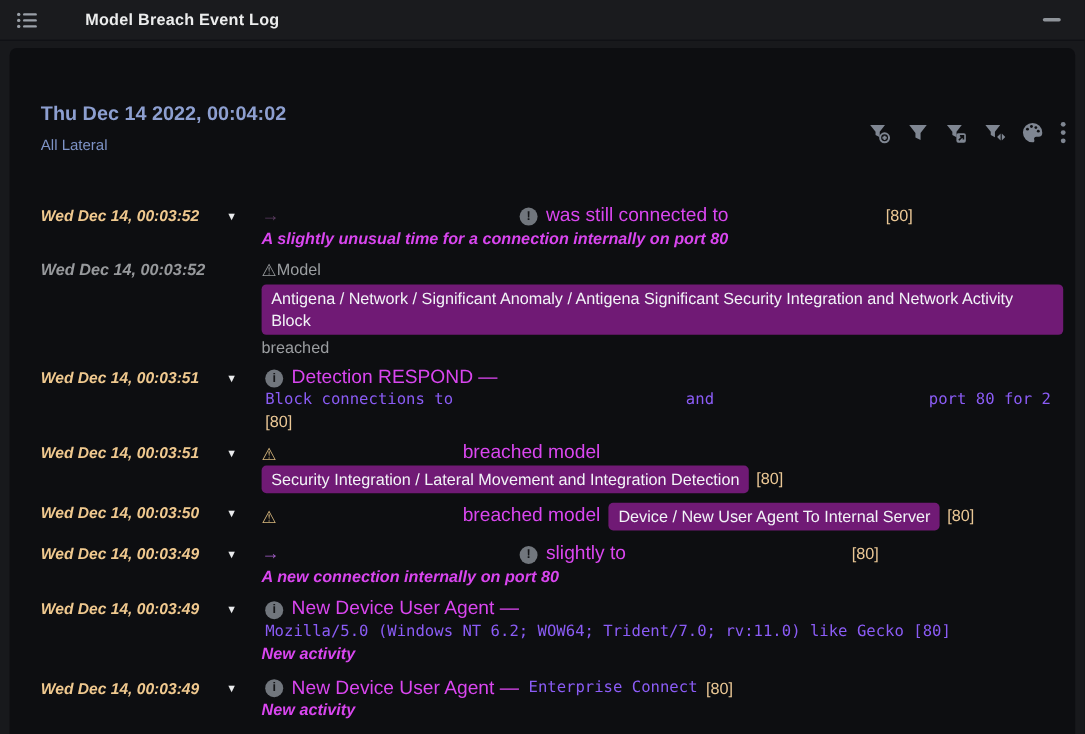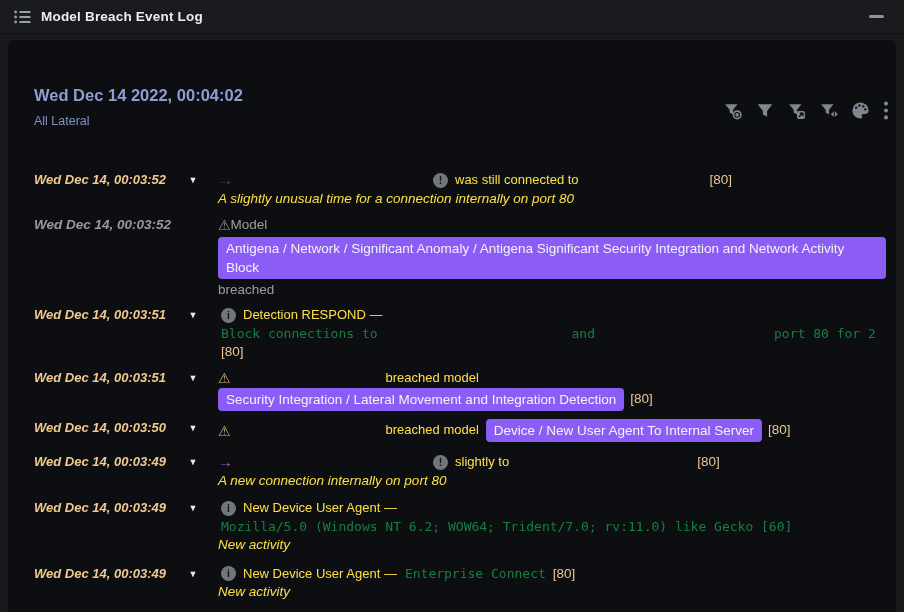--- a/index.html
+++ b/index.html
@@ -6,21 +6,21 @@
   body{
     width:904px;height:612px;overflow:hidden;position:relative;
     background:#18191c;
     font-family:"Liberation Sans", sans-serif;
     -webkit-font-smoothing:antialiased;
   }
   
   .titlebar{
     position:absolute;top:0;left:0;width:904px;height:33px;
     background:#1a1b1e;border-bottom:1px solid #101114;
-    display:flex;align-items:center;
+    display:flex;align-items:center;gap:30px;
   }
   .titlebar .list-ic{margin-left:14px;color:#9aa0a8;display:flex;align-items:center;}
   .titlebar .ttl{margin-left:10px;color:#eceded;font-size:13.5px;font-weight:bold;letter-spacing:.2px;}
   .titlebar .min{
     position:absolute;right:20px;top:15px;width:15px;height:3px;border-radius:2px;
     background:#8f949a;cursor:pointer;
   }
   
   .panel{
     position:absolute;left:8px;top:40px;width:888px;height:586px;
@@ -37,38 +37,38 @@
   .tb-ic svg{display:block;}
   
   .rows{position:absolute;left:0;top:120px;width:888px;padding-right:10px;box-sizing:border-box;}
   .row{display:flex;align-items:flex-start;}
   .ts{flex:none;width:151px;margin-left:26px;font-size:13px;font-weight:bold;color:#f0c98f;line-height:18px;font-style:italic;}
   .ts.grey{color:#97999c;}
   .caretcol{flex:none;width:16px;margin-right:17px;text-align:center;line-height:18px;}
   .caret{font-size:9px;color:#e9eaec;cursor:pointer;display:inline-block;vertical-align:2px;}
   .content{flex:1;min-width:0;}
   .line{display:flex;align-items:center;min-height:18px;line-height:18.5px;}
-  .tan{color:#fde047;font-size:13px;}
+  .tan{color:#d946ef;font-size:16px;}
   .grey{color:#9b9ea1;font-size:13.5px;}
-  .mono{font-family:"DejaVu Sans Mono", monospace;font-size:13px;color:#15803d;padding-left:3px;}
-  .note{color:#fde047;font-size:13.5px;font-style:italic;font-weight:400;}
+  .mono{font-family:"DejaVu Sans Mono", monospace;font-size:13px;color:#8b5cf6;padding-left:3px;}
+  .note{color:#d946ef;font-size:13.5px;font-style:italic;font-weight:700;}
   .port{color:#eac795;font-size:13.5px;}
   .sp{flex:none;height:1px;}
   .arrow{font-size:15px;font-weight:bold;line-height:18px;}
   .arrow.dim{color:#5c3d63;}
   .arrow.bright{color:#a45fc9;}
   .circ{
     flex:none;width:15px;height:15px;border-radius:50%;background:#71767d;
     color:#141518;font-size:10.5px;font-weight:bold;text-align:center;line-height:15px;
     margin-right:7px;
   }
   .warn{font-size:14px;line-height:18px;color:#d9b87e;}
   .warn.grey{color:#9a9da0;font-size:14px;}
   .pill{
-    display:inline-block;background:#8b5cf6;color:#f2f4f7;font-size:13.5px;
+    display:inline-block;background:#701a75;color:#f2f4f7;font-size:13.5px;
     line-height:19px;padding:2px 8px;border-radius:4px;cursor:pointer;
   }
   .pill.wide{max-width:660px;}
 </style>
 </head>
 <body>
 
 <div class="titlebar">
   <span class="list-ic">
     <svg width="17" height="14" viewBox="0 0 17 14" fill="currentColor">
@@ -80,21 +80,21 @@
         <rect x="5.2" y="11" width="11.5" height="2" rx="1"></rect>
     </svg>
   </span>
   <span class="ttl">Model Breach Event Log</span>
   <div class="min"></div>
 </div>
 
 <div class="panel">
 
   <div class="p-head">
-    <div class="p-date">Wed Dec 14 2022, 00:04:02</div>
+    <div class="p-date">Thu Dec 14 2022, 00:04:02</div>
     <div class="p-filter">All Lateral</div>
 
     <div class="toolbar">
       <span class="tb-ic">
         <svg width="18" height="18" viewBox="0 0 16 16" fill="currentColor">
           <path d="M1 2h11L8.1 6.9V11L5 9.4V6.9L1 2z"></path>
           <circle cx="11.7" cy="11.4" r="3.3" fill="none" stroke="currentColor" stroke-width="1.5"></circle>
           <path d="M11.7 9.8v3.2M10.1 11.4h3.2" stroke="currentColor" stroke-width="1.5" fill="none"></path>
         </svg>
       </span>
@@ -244,21 +244,21 @@
 
     <div class="row" style="margin-top:9px;">
       <div class="ts">Wed Dec 14, 00:03:49</div>
       <div class="caretcol"><span class="caret">▼</span></div>
       <div class="content">
         <div class="line">
           <span class="circ" style="margin-left:3px;">i</span>
           <span class="tan">New Device User Agent —</span>
         </div>
         <div class="line">
-          <span class="mono">Mozilla/5.0 (Windows NT 6.2; WOW64; Trident/7.0; rv:11.0) like Gecko [60]</span>
+          <span class="mono">Mozilla/5.0 (Windows NT 6.2; WOW64; Trident/7.0; rv:11.0) like Gecko [80]</span>
         </div>
         <div class="line">
           <span class="note">New activity</span>
         </div>
       </div>
     </div>
 
     <div class="row" style="margin-top:10px;">
       <div class="ts">Wed Dec 14, 00:03:49</div>
       <div class="caretcol"><span class="caret">▼</span></div>

